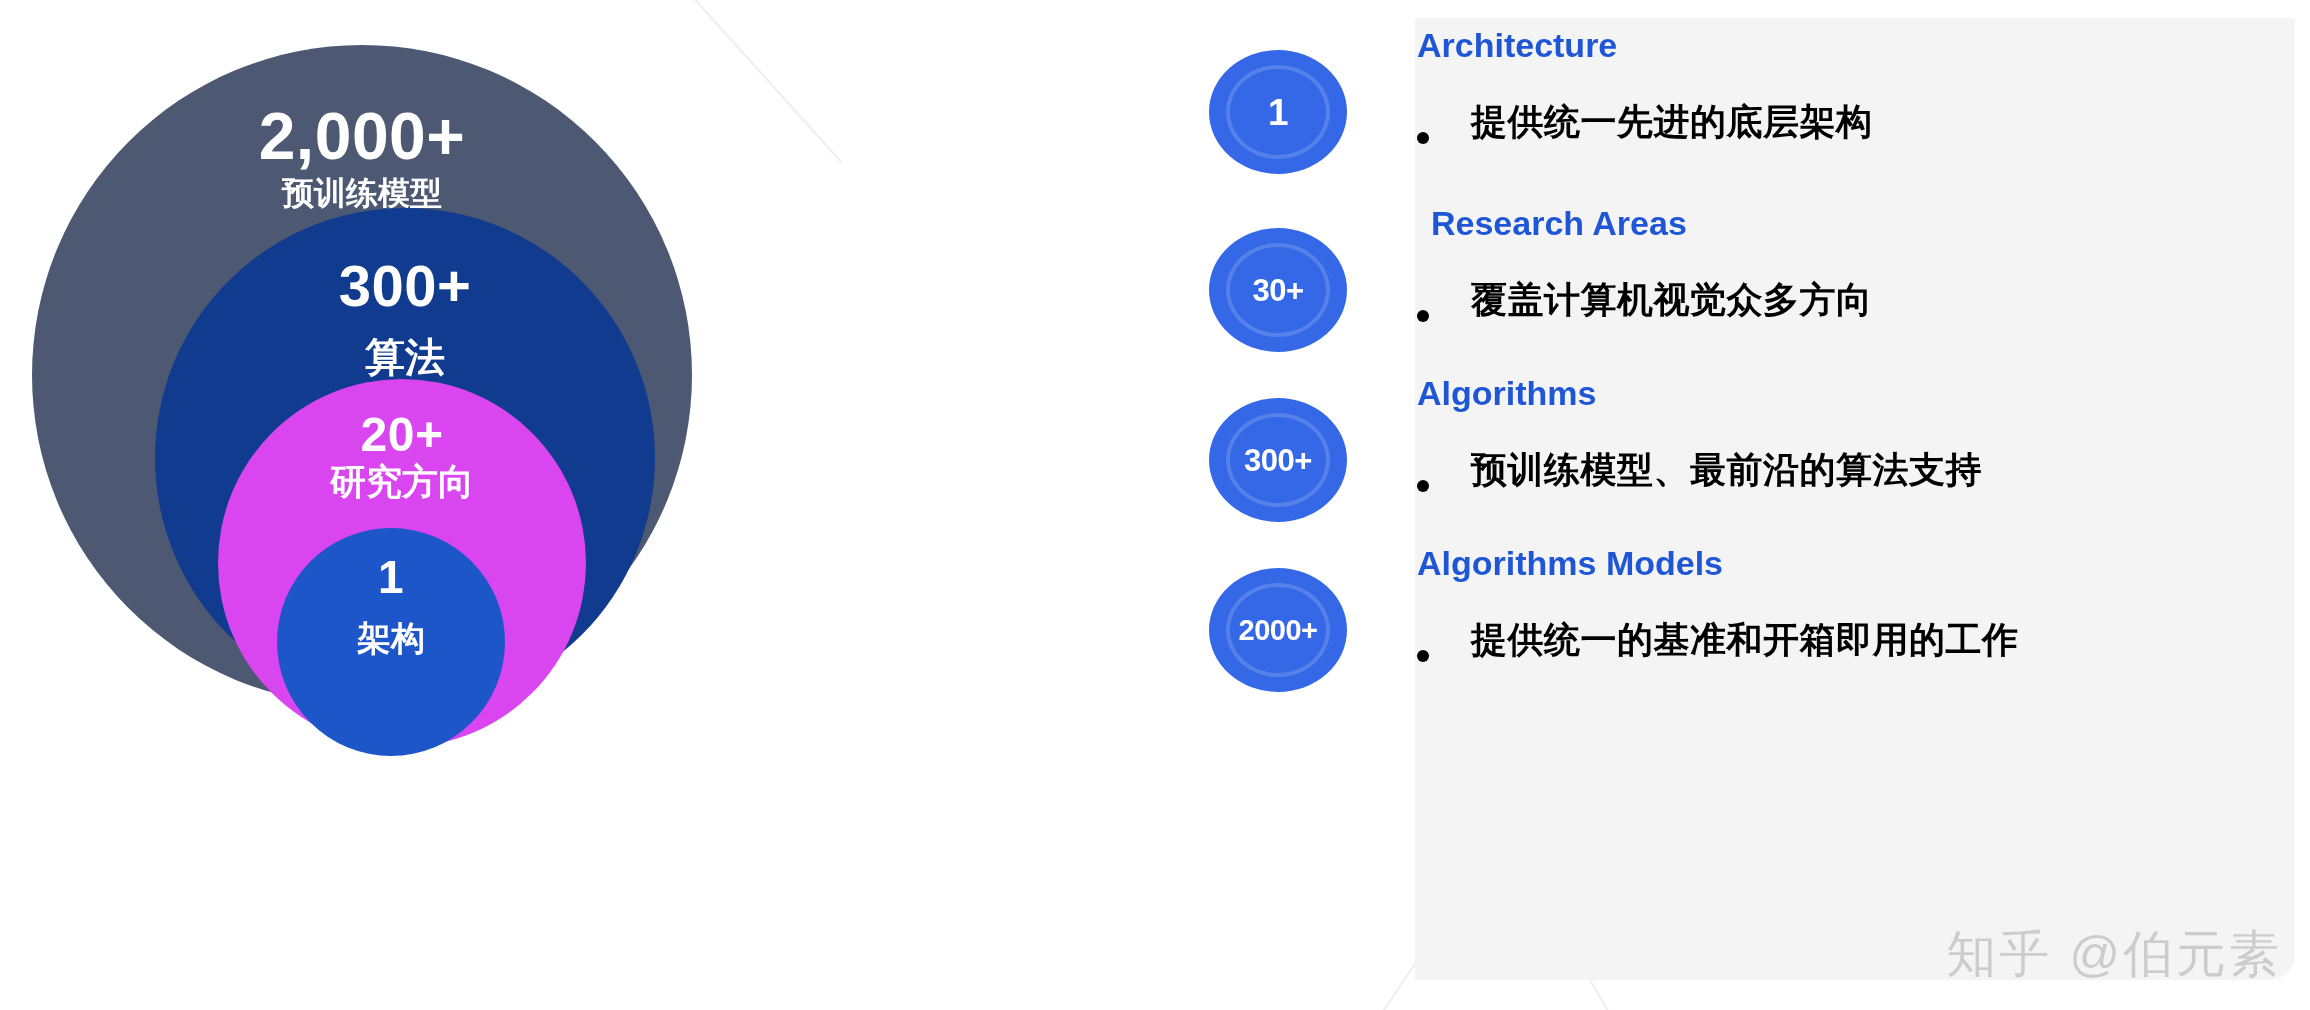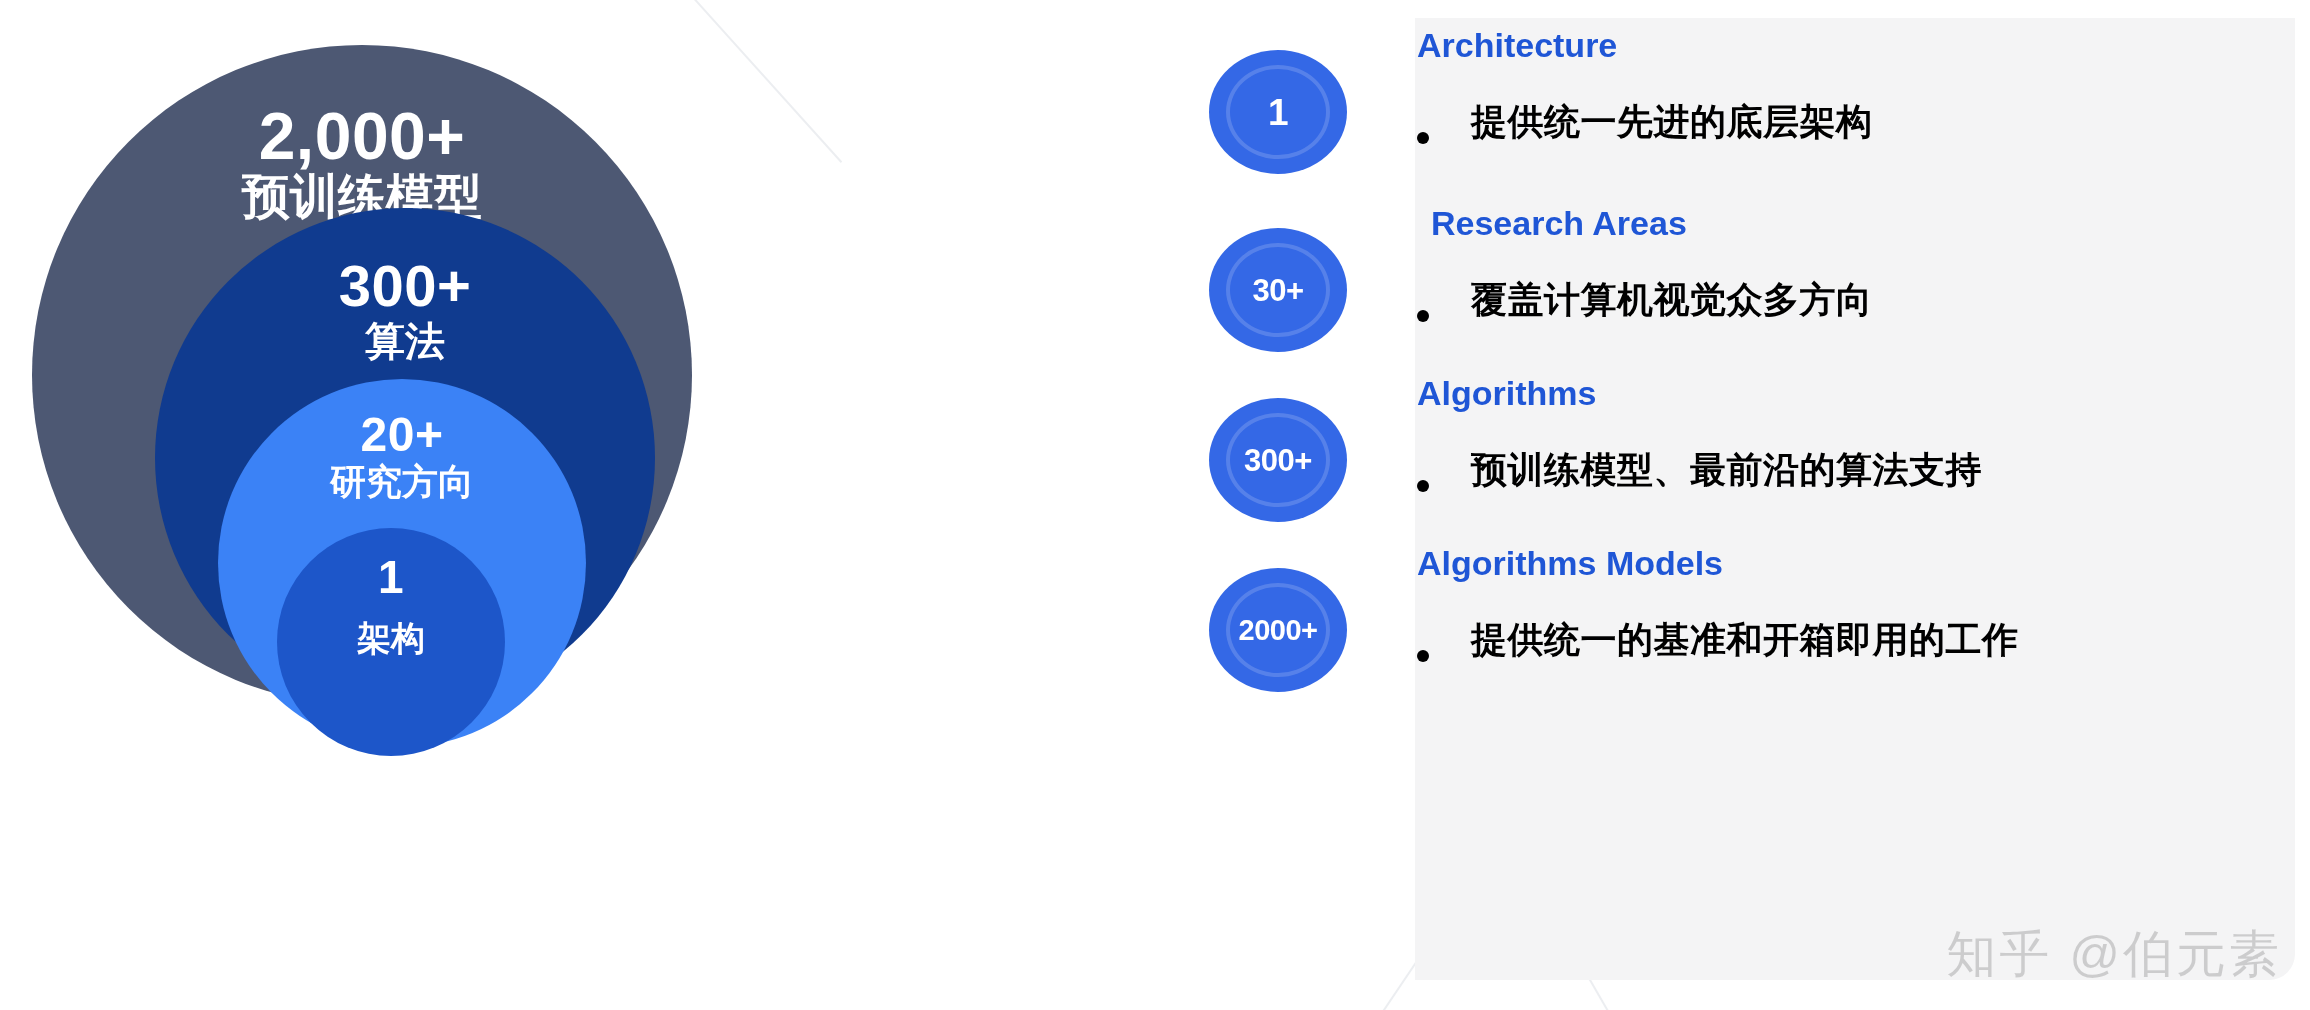--- a/index.html
+++ b/index.html
@@ -59,37 +59,37 @@
   }
 
   
   #ring-outer {
     left:32px; top:33px;
     width:660px; height:660px;
     background:#4d5873;
     padding-top:58px;
   }
   #ring-outer .num { font-size:66px; }
-  #ring-outer .lbl { font-size:48px; }
+  #ring-outer .lbl { font-size:32px; margin-top:6px; }
 
   
   #ring-algorithms {
     left:155px; top:196px;
     width:500px; height:500px;
     background:#103b8f;
     padding-top:48px;
   }
   #ring-algorithms .num { font-size:58px; }
-  #ring-algorithms .lbl { font-size:40px; margin-top:4px; }
+  #ring-algorithms .lbl { font-size:40px; margin-top:20px; }
 
   
   #ring-research {
     left:218px; top:367px;
     width:368px; height:368px;
-    background:#3b82f6;
+    background:#d946ef;
     padding-top:32px;
   }
   #ring-research .num { font-size:48px; }
   #ring-research .lbl { font-size:36px; margin-top:2px; }
 
   
   #ring-architecture {
     left:277px; top:516px;
     width:228px; height:228px;
     background:#1d56c9;

